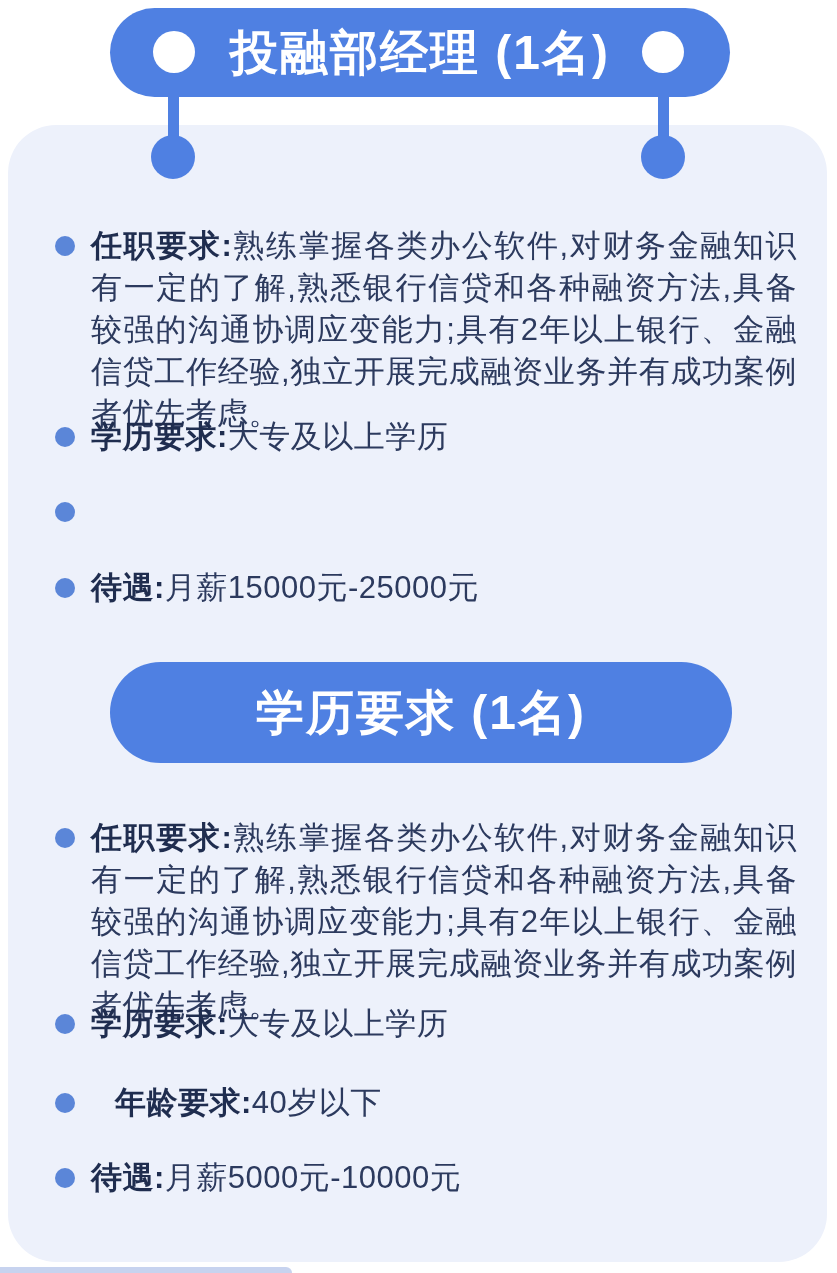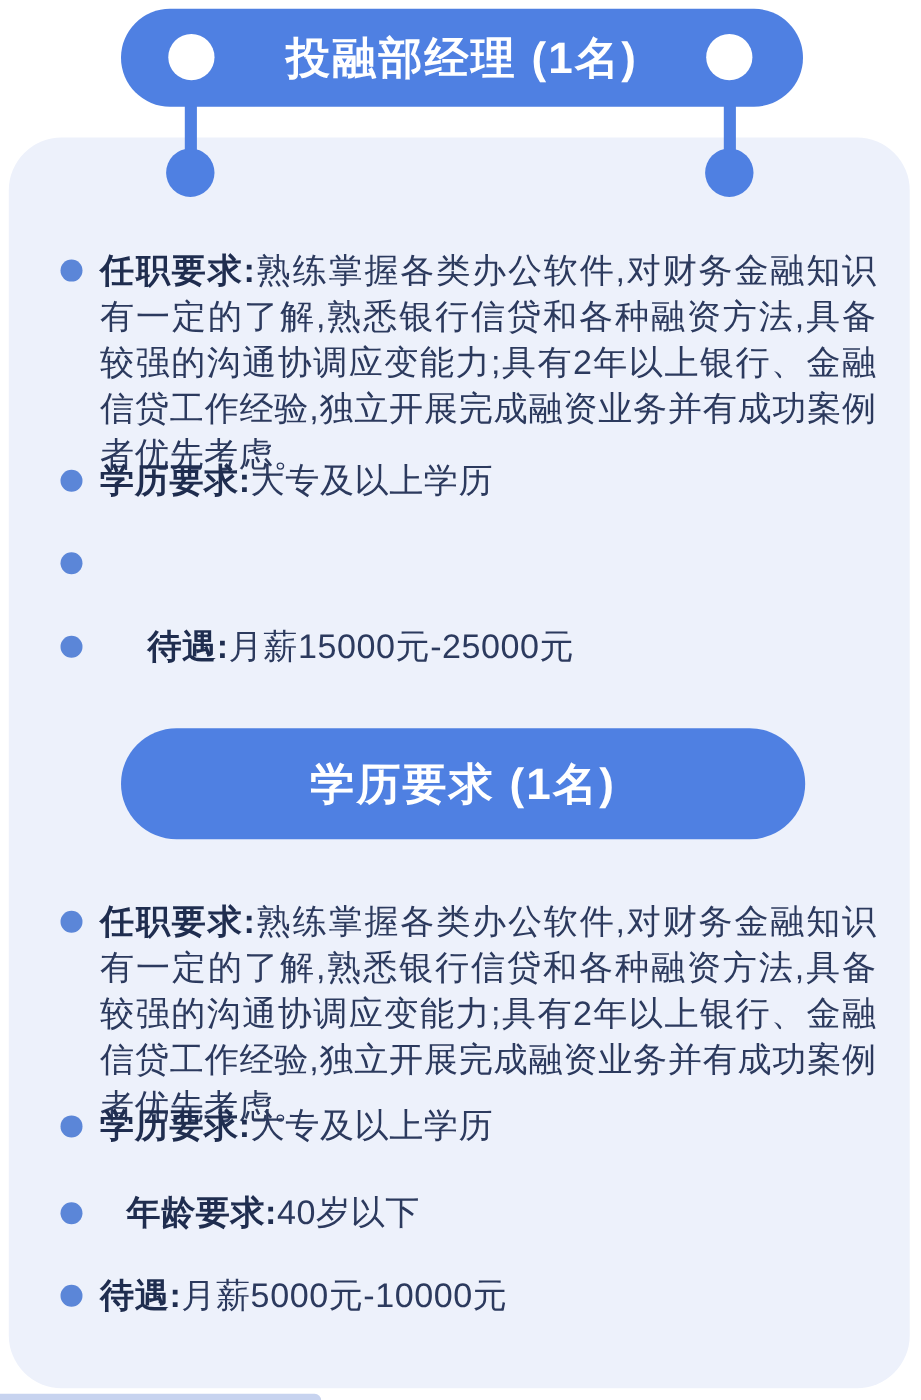--- a/index.html
+++ b/index.html
@@ -24,21 +24,21 @@
     position:absolute;left:110px;top:8px;width:620px;height:89px;
     background:#4f80e2;border-radius:45px;
     display:flex;align-items:center;justify-content:center;z-index:3;
   }
   .banner2{
     position:absolute;left:110px;top:662px;width:622px;height:101px;
     background:#4f80e2;border-radius:51px;
     display:flex;align-items:center;justify-content:center;z-index:3;
   }
   .banner-title{
-    color:#ffffff;font-size:40px;font-weight:800;letter-spacing:2px;
+    color:#ffffff;font-size:48px;font-weight:800;letter-spacing:2px;
     white-space:nowrap;
   }
   .hole{
     position:absolute;width:42px;height:42px;border-radius:50%;
     background:#ffffff;z-index:4;top:31px;
   }
   .hole-left{left:153px;}
   .hole-right{left:642px;}
   .string{
     position:absolute;width:11px;top:92px;height:66px;background:#4f80e2;z-index:2;
@@ -64,21 +64,21 @@
     margin:0;width:706px;font-size:31px;line-height:42px;
     color:#2c3a5e;font-weight:500;letter-spacing:0.5px;
     text-align:justify;
   }
   .txt b{font-weight:800;color:#1f2d4f;}
   .single .txt{width:auto;text-align:left;}
 
   .r-s1-req{top:225px;}
   .r-s1-edu{top:416px;}
   .r-s1-age{top:491px;}
-  .r-s1-pay{top:567px;gap:43px;}
+  .r-s1-pay{top:567px;}
   .r-s2-req{top:817px;}
   .r-s2-edu{top:1003px;}
   .r-s2-age{top:1082px;gap:24px;}
   .r-s2-pay{top:1157px;}
 </style>
 </head>
 <body>
 
 <div class="page">
 

